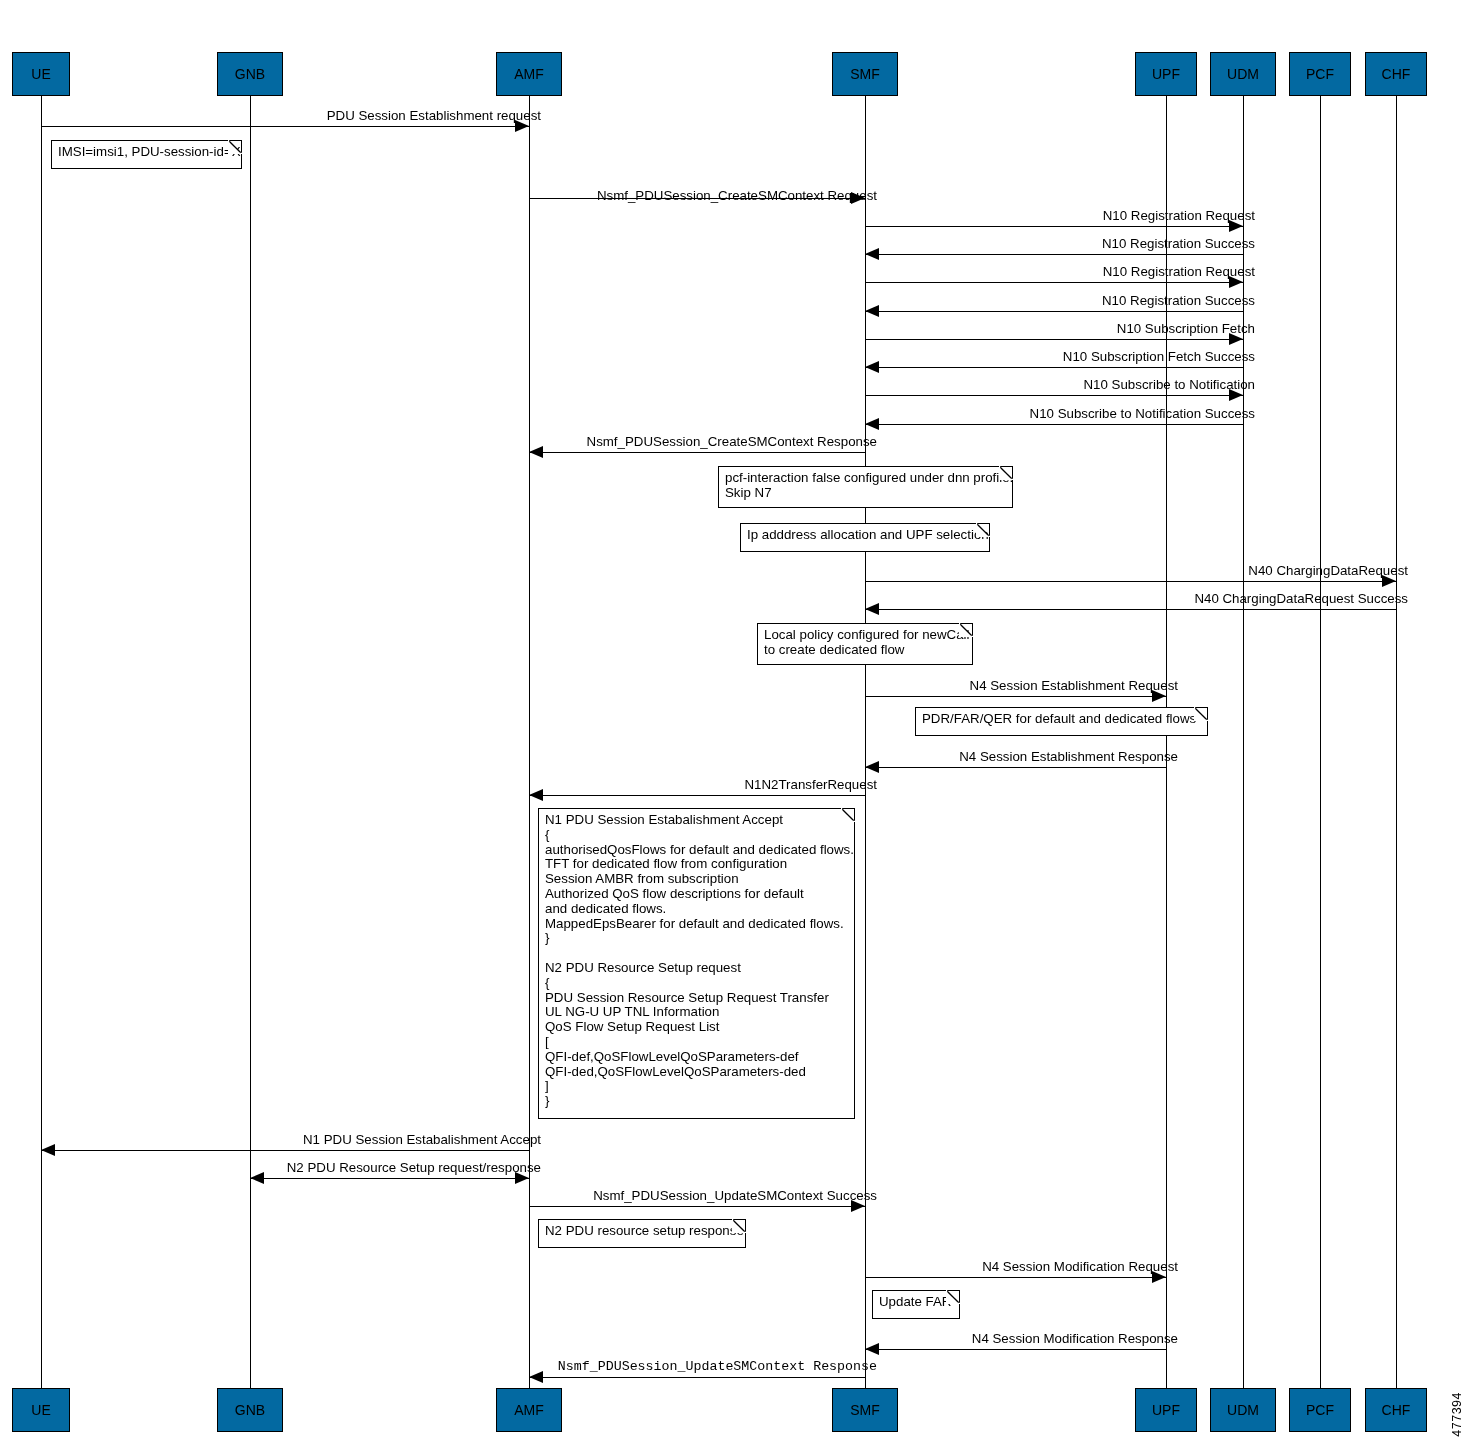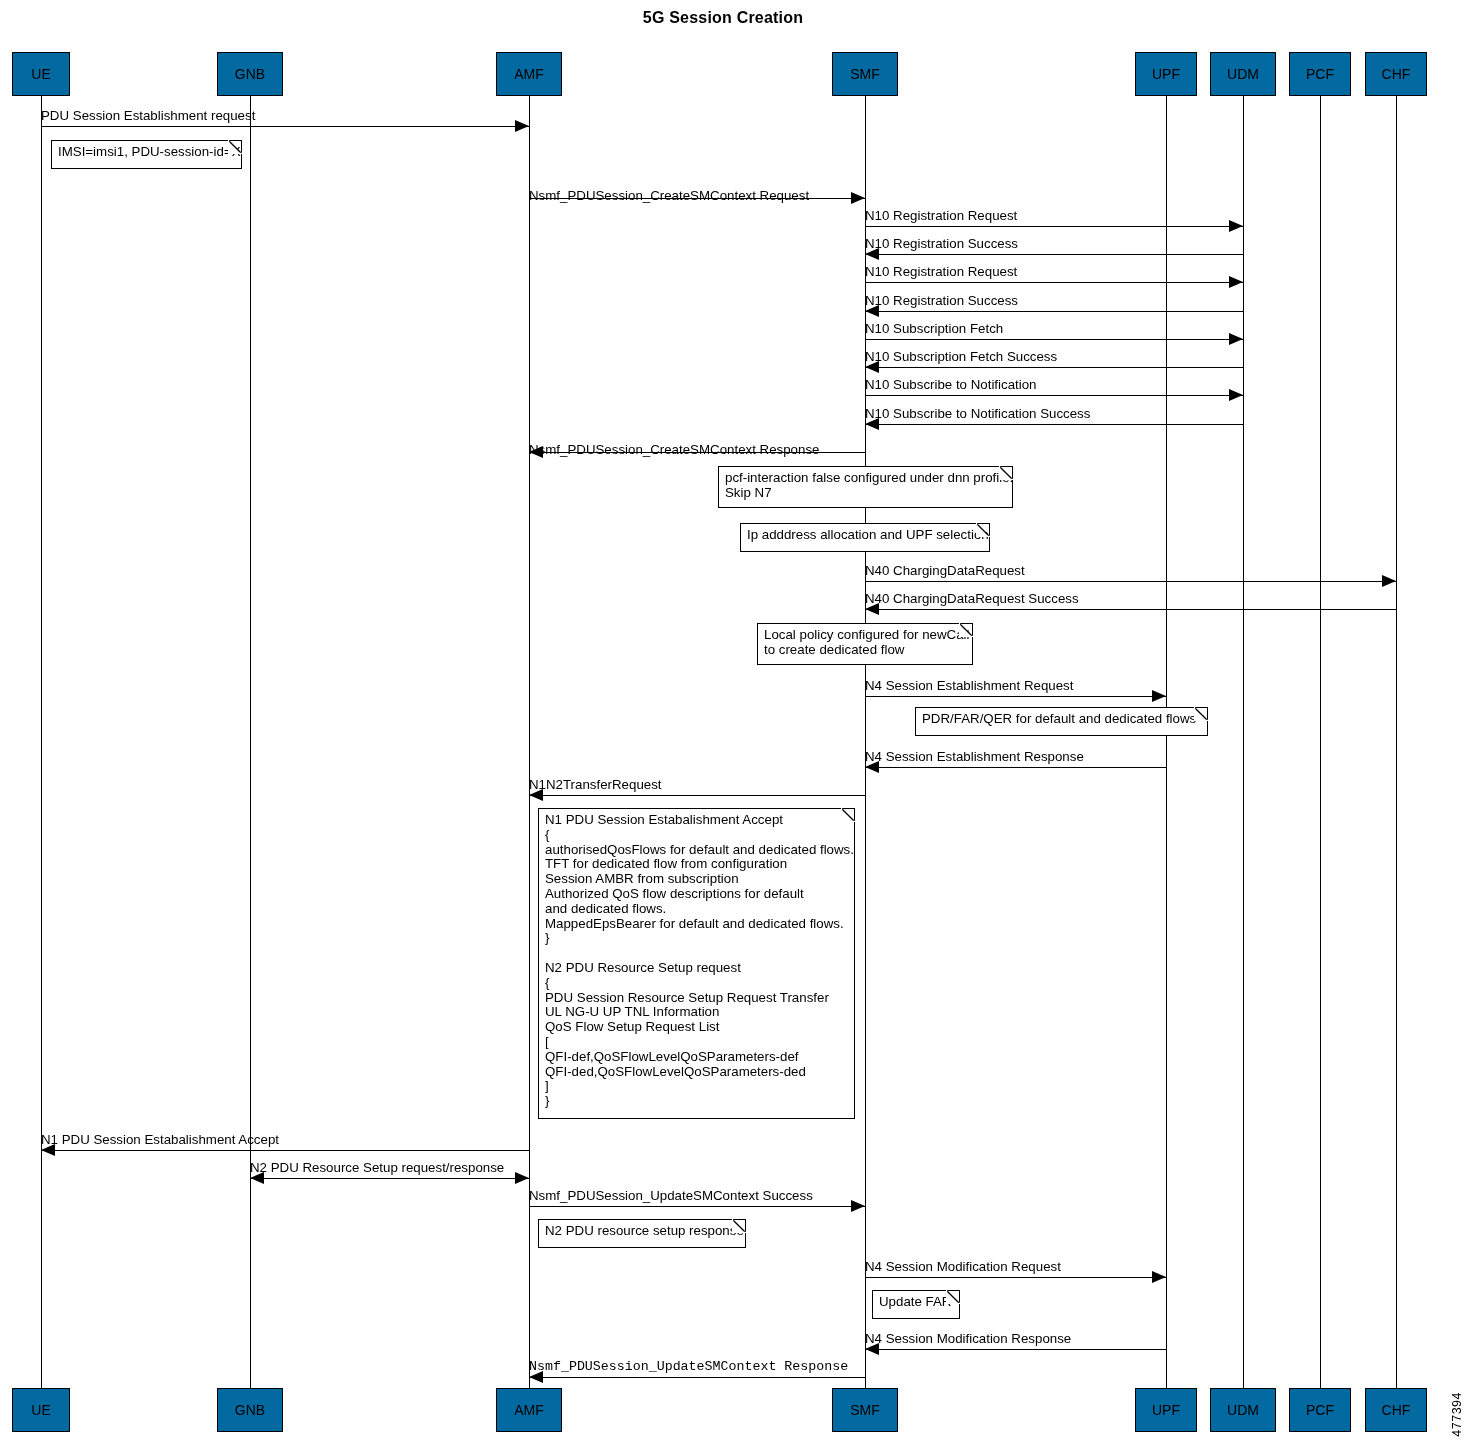--- a/index.html
+++ b/index.html
@@ -60,23 +60,24 @@
   }
   .arrow-left {
     border-top: 6.5px solid transparent;
     border-bottom: 6.5px solid transparent;
     border-right: 14px solid #000000;
   }
   .msg-label {
     position: absolute;
     font-size: 13.3px;
     color: #000000;
-    text-align: left;
+    text-align: right;
     white-space: nowrap;
     line-height: 1.1;
+    padding-left: 12px;
   }
   .note {
     position: absolute;
     border: 1.3px solid #000000;
     background: #ffffff;
     box-sizing: border-box;
     font-size: 13.3px;
     color: #000000;
     line-height: 14.8px;
     padding: 4px 6px 4px 6px;
@@ -91,21 +92,20 @@
     writing-mode: vertical-rl;
     transform: rotate(180deg);
     letter-spacing: 0.5px;
   }
 </style>
 </head>
 <body>
 
 <div id="canvas">
 
-  <div id="diagram-title">5G Session Creation</div>
 
   <div id="lifelines-layer">
       <div class="lifeline" style="left: 41px; top: 96px; height: 1292px;"></div>
       <div class="lifeline" style="left: 250px; top: 96px; height: 1292px;"></div>
       <div class="lifeline" style="left: 529px; top: 96px; height: 1292px;"></div>
       <div class="lifeline" style="left: 865px; top: 96px; height: 1292px;"></div>
       <div class="lifeline" style="left: 1166px; top: 96px; height: 1292px;"></div>
       <div class="lifeline" style="left: 1243px; top: 96px; height: 1292px;"></div>
       <div class="lifeline" style="left: 1320px; top: 96px; height: 1292px;"></div>
       <div class="lifeline" style="left: 1396px; top: 96px; height: 1292px;"></div>
@@ -157,21 +157,21 @@
         <div class="msg-label" style="left: 865px; width: 378px; top: 378px;">N10 Subscribe to Notification</div>
       </div>
       <div>
         <div class="msg-line" style="left: 865px; top: 424px; width: 378px;"></div>
         <div class="arrowhead arrow-left" style="top: 418px; left: 865px;"></div>
         <div class="msg-label" style="left: 865px; width: 378px; top: 407px;">N10 Subscribe to Notification Success</div>
       </div>
       <div>
         <div class="msg-line" style="left: 529px; top: 452px; width: 336px;"></div>
         <div class="arrowhead arrow-left" style="top: 446px; left: 529px;"></div>
-        <div class="msg-label" style="left: 529px; width: 336px; top: 435px; margin-top: 8px;">Nsmf_PDUSession_CreateSMContext Response</div>
+        <div class="msg-label" style="left: 529px; width: 336px; top: 435px;">Nsmf_PDUSession_CreateSMContext Response</div>
       </div>
       <div>
         <div class="msg-line" style="left: 865px; top: 581px; width: 531px;"></div>
         <div class="arrowhead arrow-right" style="top: 575px; left: 1382px;"></div>
         <div class="msg-label" style="left: 865px; width: 531px; top: 564px;">N40 ChargingDataRequest</div>
       </div>
       <div>
         <div class="msg-line" style="left: 865px; top: 609px; width: 531px;"></div>
         <div class="arrowhead arrow-left" style="top: 603px; left: 865px;"></div>
         <div class="msg-label" style="left: 865px; width: 531px; top: 592px;">N40 ChargingDataRequest Success</div>

